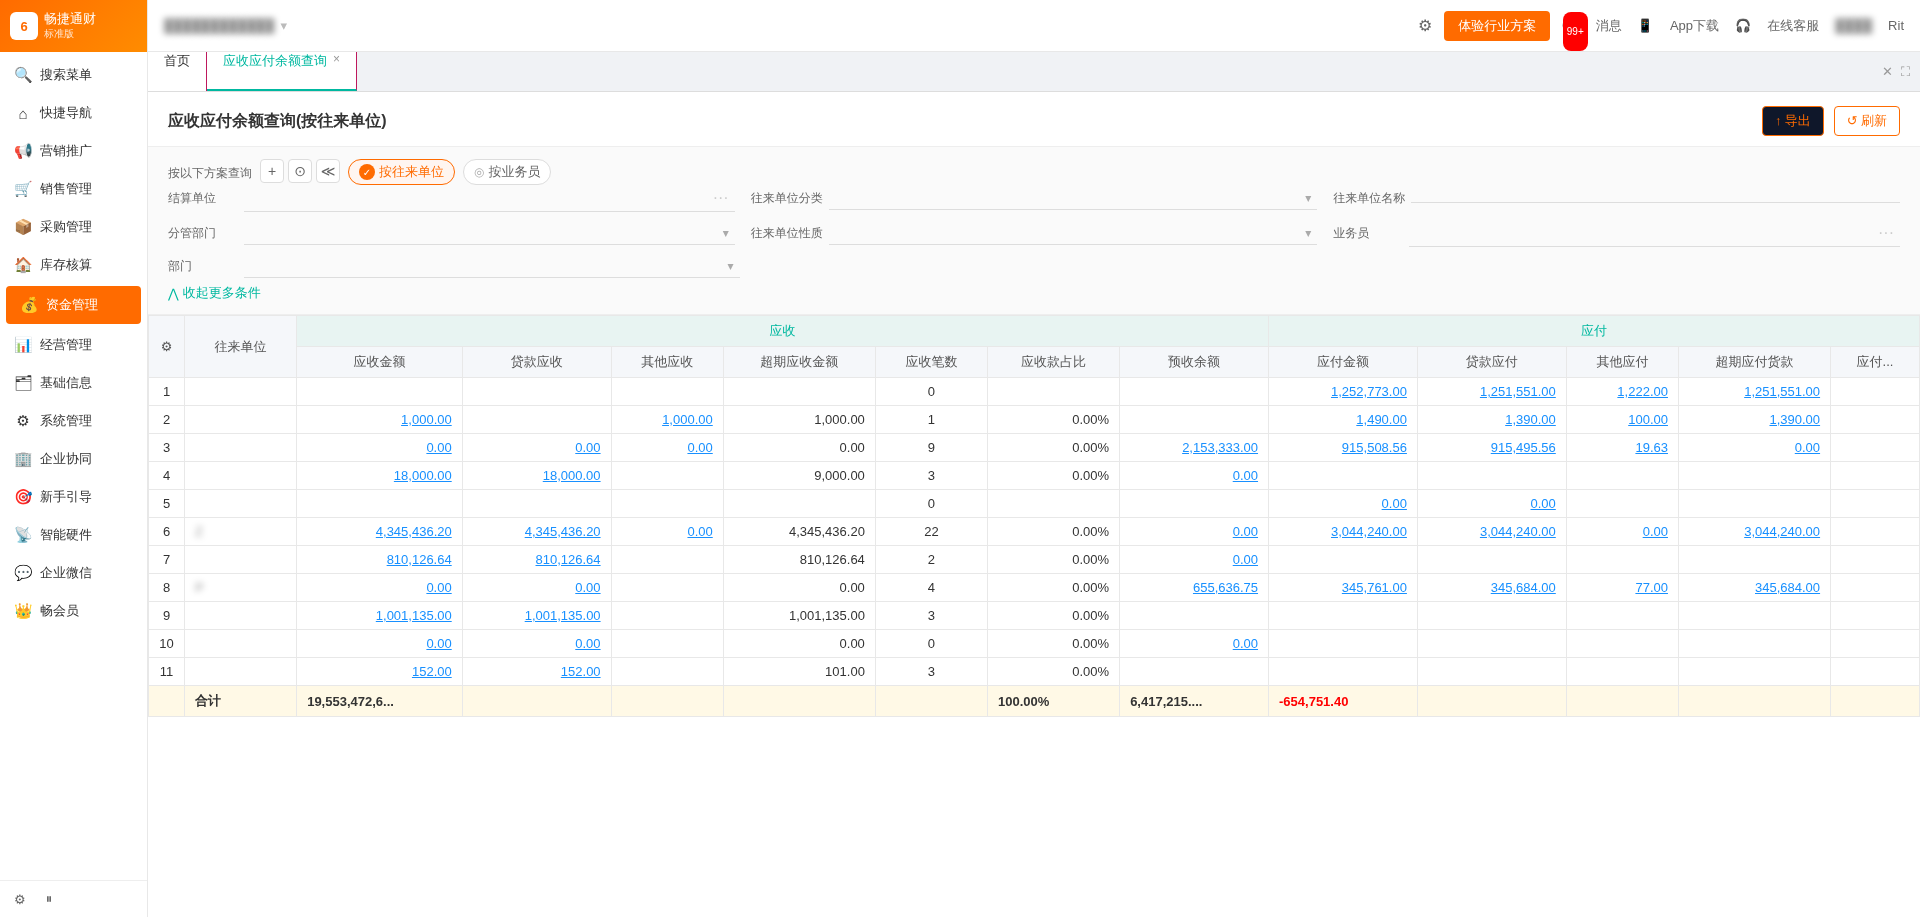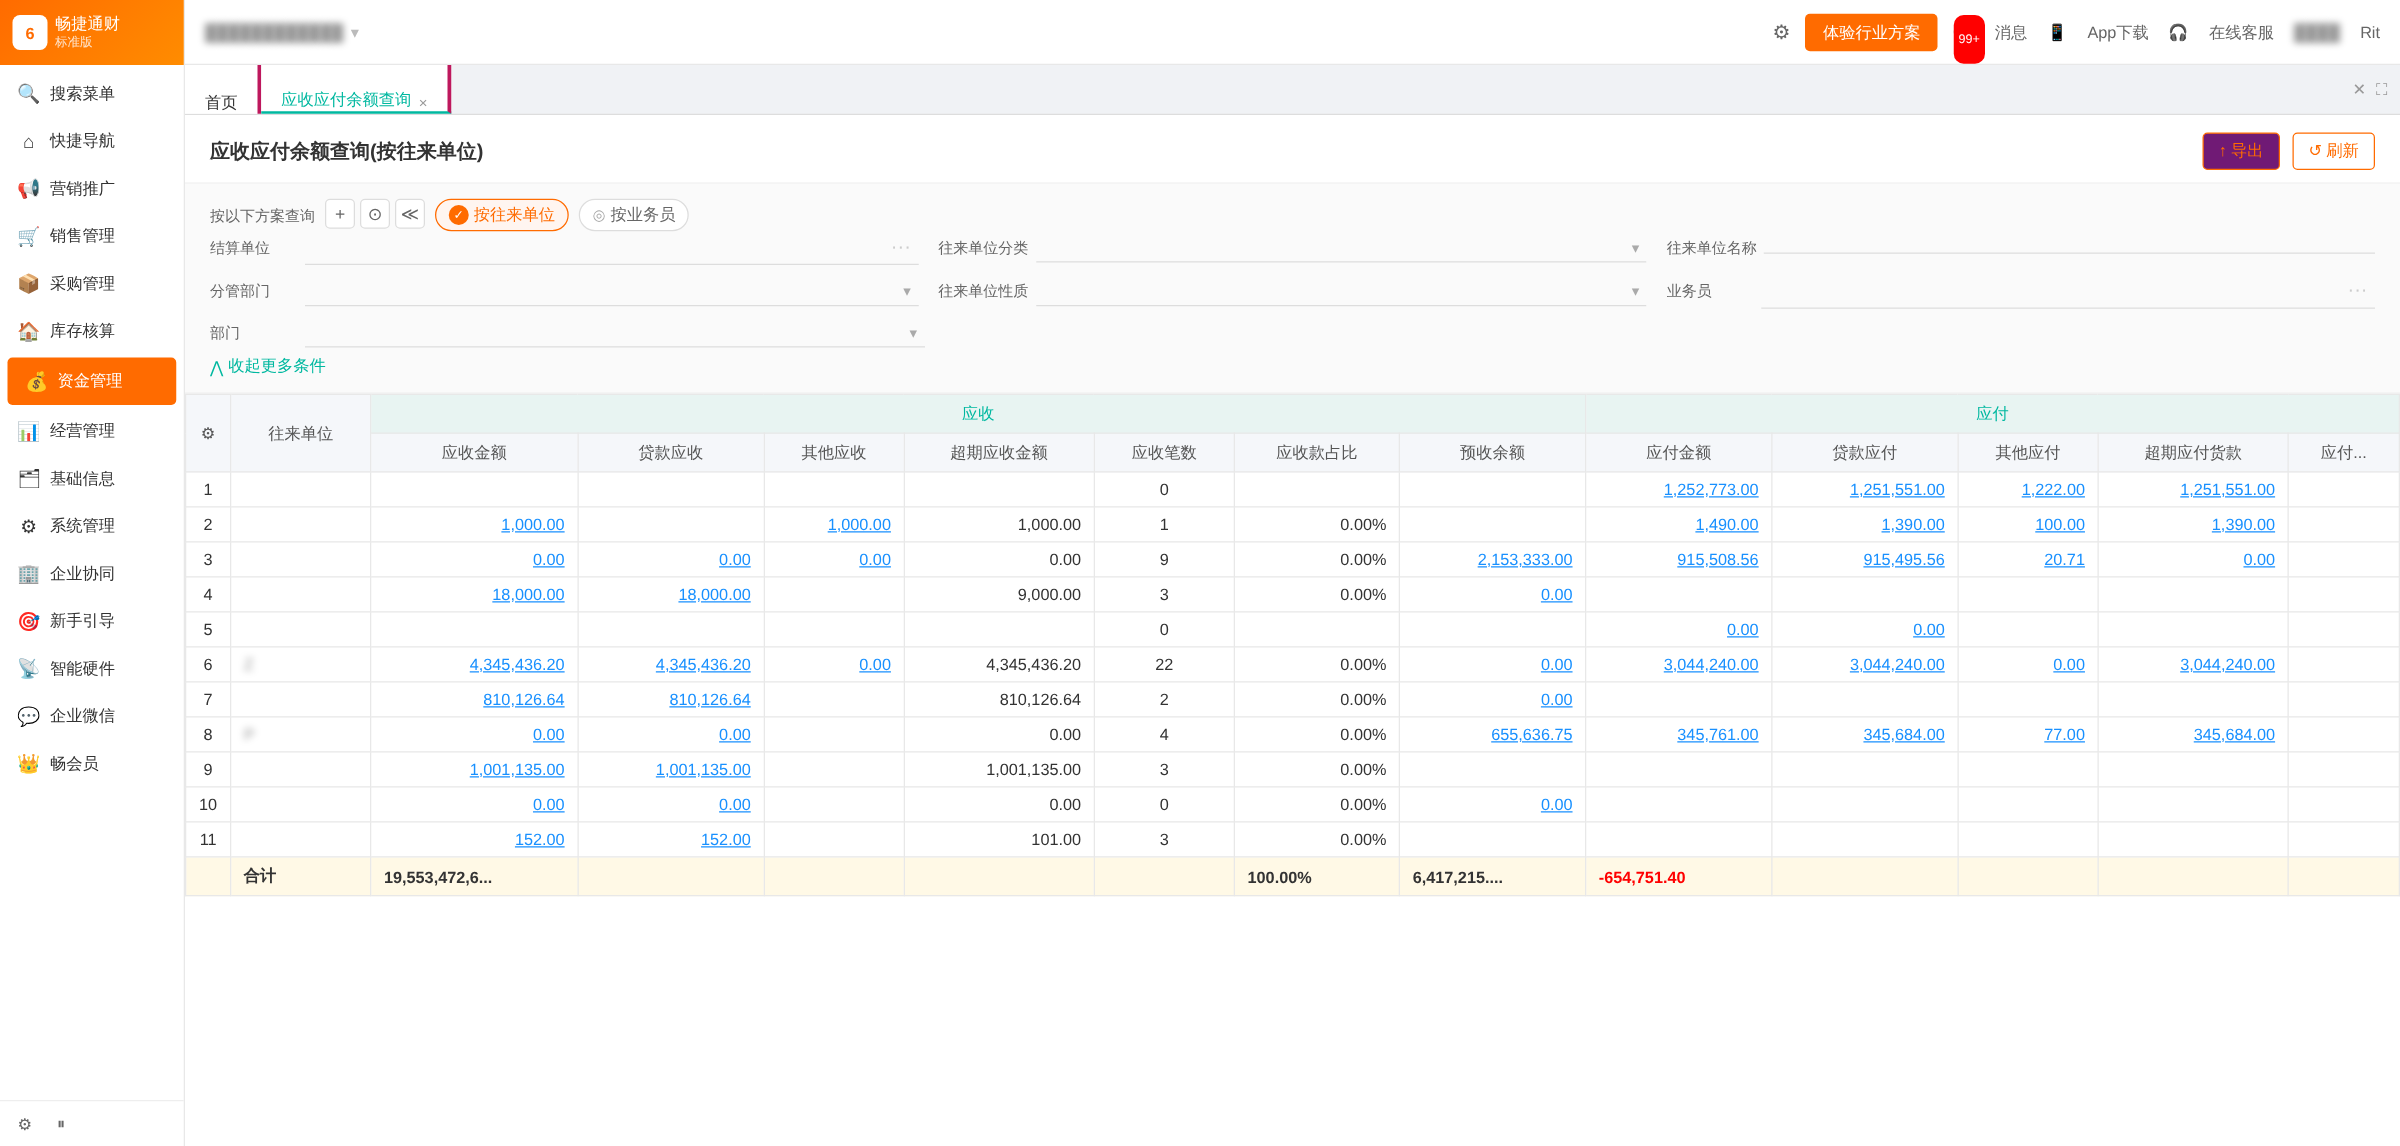--- a/index.html
+++ b/index.html
@@ -78,43 +78,43 @@
 
     
     .tabbar {
       background: #f0f2f5;
       display: flex; align-items: center;
       padding: 0 0 0 0;
       border-bottom: 1px solid #ddd;
       height: 40px;
     }
     .tab {
-      display: flex; align-items: flex-end; gap: 6px;
+      display: flex; align-items: flex-start; gap: 6px;
       padding: 0 16px;
       height: 100%;
       cursor: pointer;
       font-size: 13px;
-      border-right: 3px solid #be185d;
+      border-right: 1px solid #be185d;
     }
     .tab.home { background: #fff; color: #333; }
     .tab.active { background: #fff; color: #00b8a0; border-bottom: 2px solid #00b8a0; }
     .tab .tab-close { color: #999; font-size: 12px; cursor: pointer; }
     .tab-expand { margin-left: auto; padding: 0 10px; color: #999; cursor: pointer; font-size: 16px; display: flex; gap: 8px; }
 
     
     .page-content { flex: 1; overflow: hidden; display: flex; flex-direction: column; background: #fff; }
     .page-header {
       display: flex; align-items: center; justify-content: space-between;
       padding: 14px 20px 10px;
       border-bottom: 1px solid #eee;
     }
     .page-title { font-size: 16px; font-weight: bold; color: #333; }
     .page-header-actions { display: flex; gap: 10px; }
     .btn-export {
-      background: #701a75; border: 1px solid #ff6b00; color: #ff6b00;
+      background: #0f172a; border: 1px solid #ff6b00; color: #ff6b00;
       border-radius: 4px; padding: 5px 12px; cursor: pointer; font-size: 12px;
     }
     .btn-refresh {
       background: #fff; border: 1px solid #ff6b00; color: #ff6b00;
       border-radius: 4px; padding: 5px 12px; cursor: pointer; font-size: 12px;
     }
 
     
     .filter-area {
       padding: 12px 20px;
@@ -489,21 +489,21 @@
               <td class="col-name blurred"></td>
               <td><span class="link-text">0.00</span></td>
               <td><span class="link-text">0.00</span></td>
               <td><span class="link-text">0.00</span></td>
               <td>0.00</td>
               <td class="col-num">9</td>
               <td>0.00%</td>
               <td><span class="link-text">2,153,333.00</span></td>
               <td><span class="link-text">915,508.56</span></td>
               <td><span class="link-text">915,495.56</span></td>
-              <td><span class="link-text">20.71</span></td>
+              <td><span class="link-text">19.63</span></td>
               <td><span class="link-text">0.00</span></td>
               <td></td>
             </tr>
             <tr>
               <td class="col-num">4</td>
               <td class="col-name blurred"></td>
               <td><span class="link-text">18,000.00</span></td>
               <td><span class="link-text">18,000.00</span></td>
               <td></td>
               <td>9,000.00</td>

